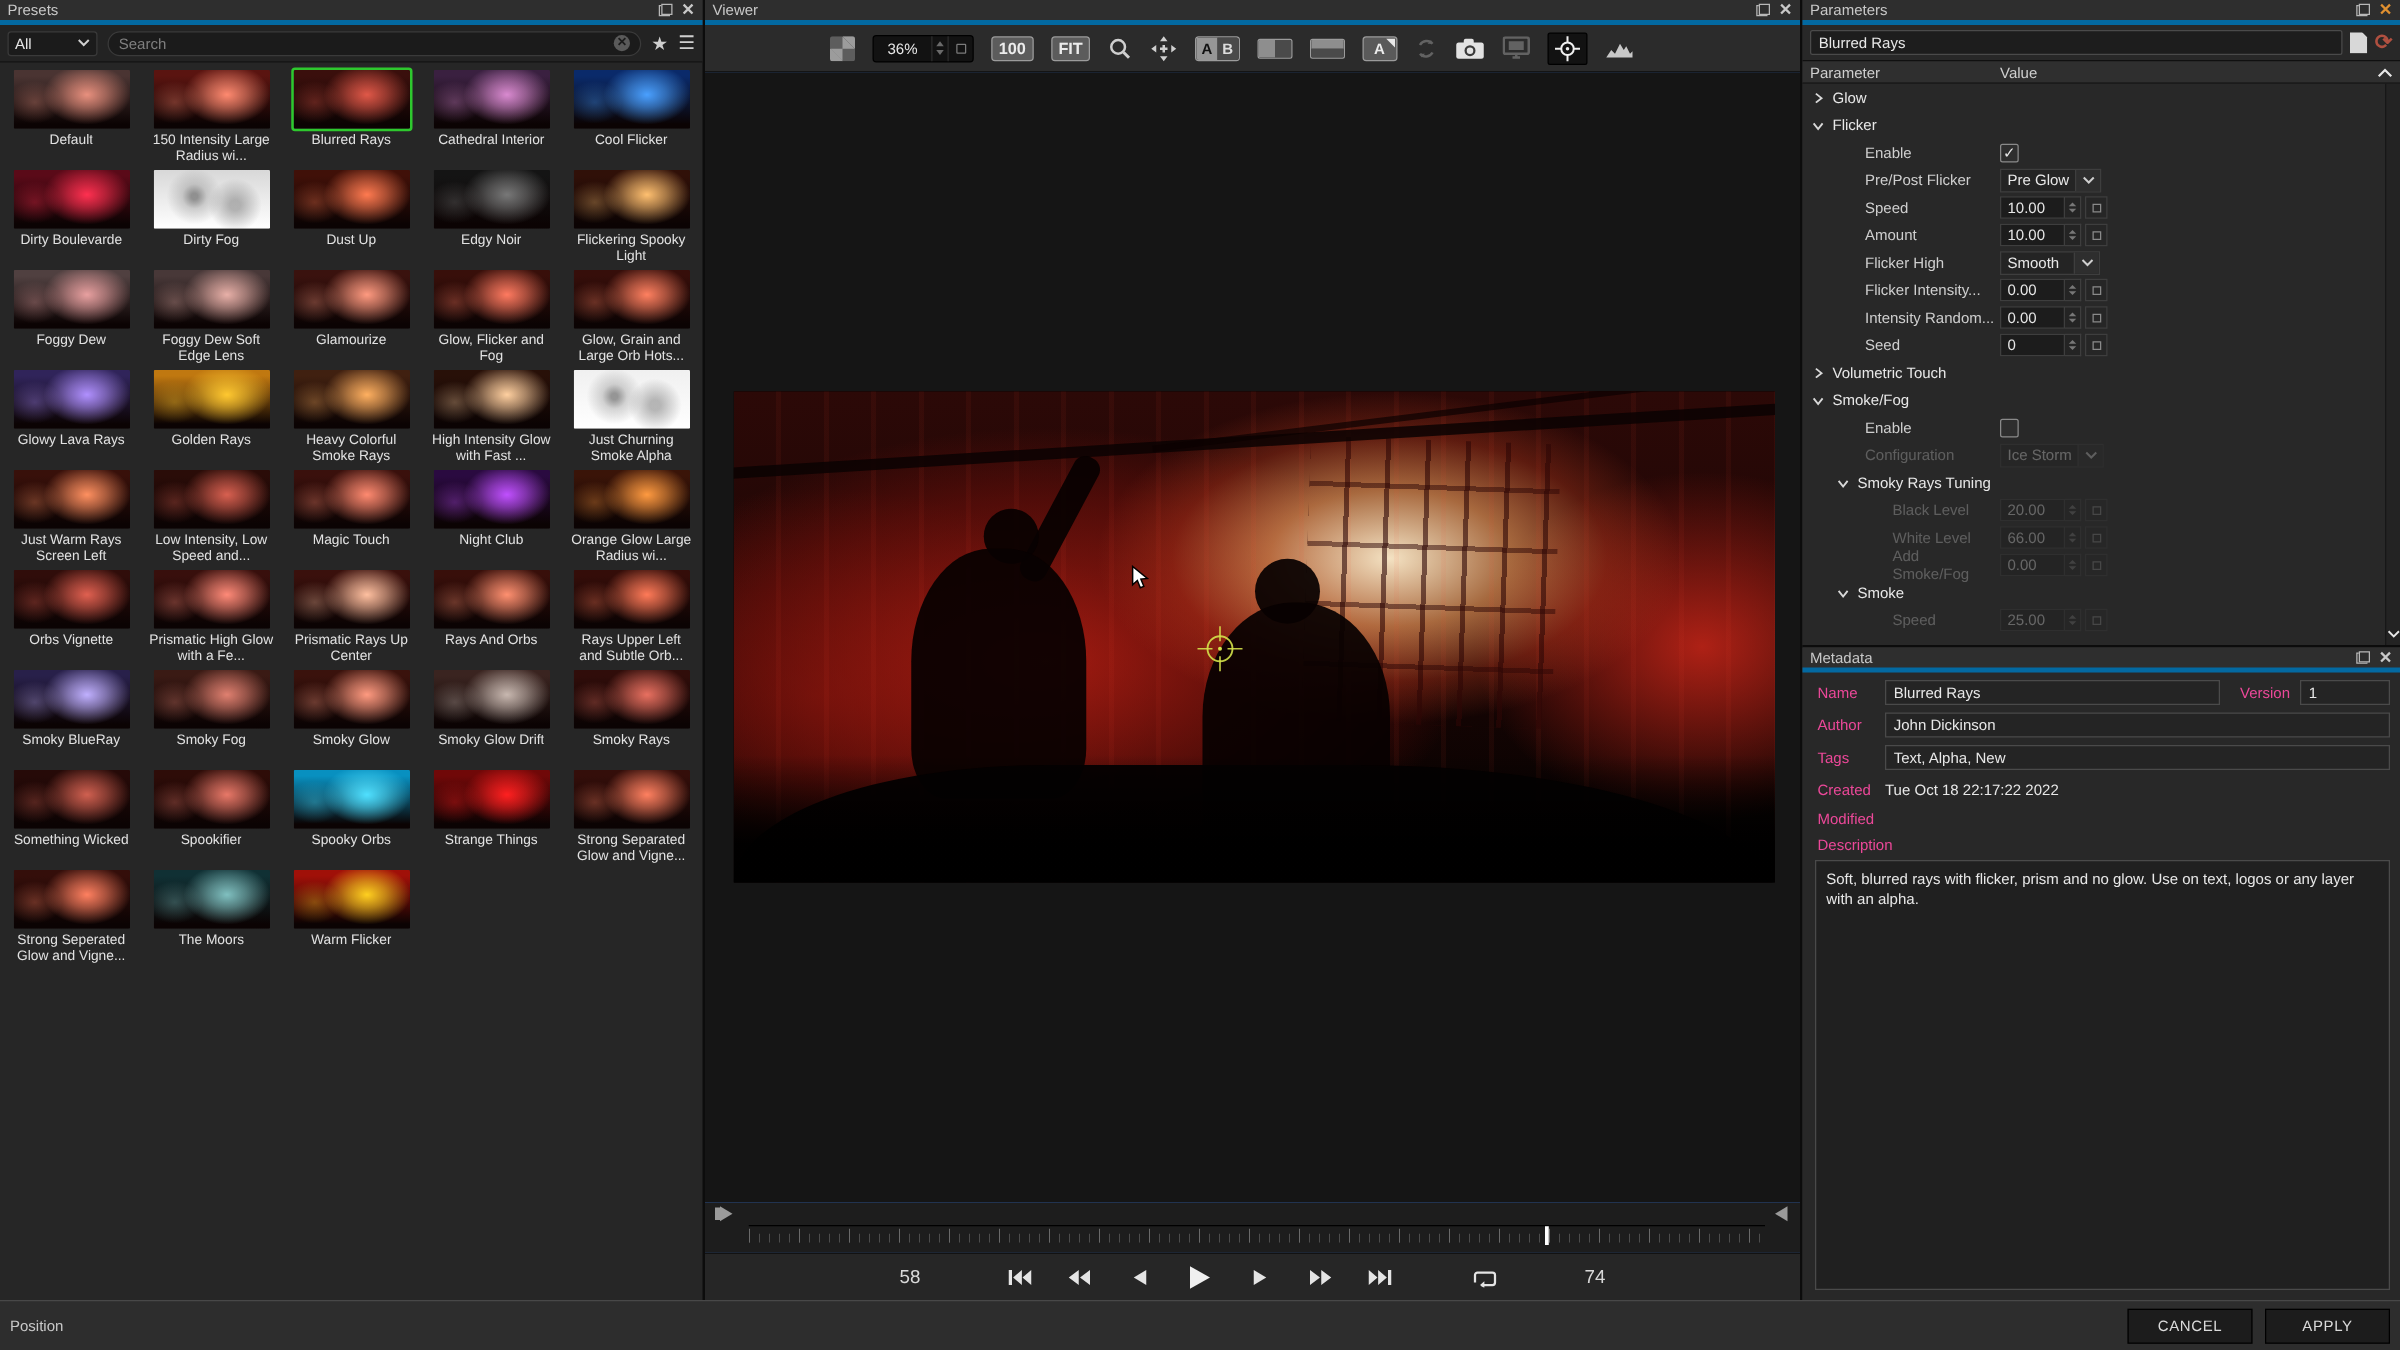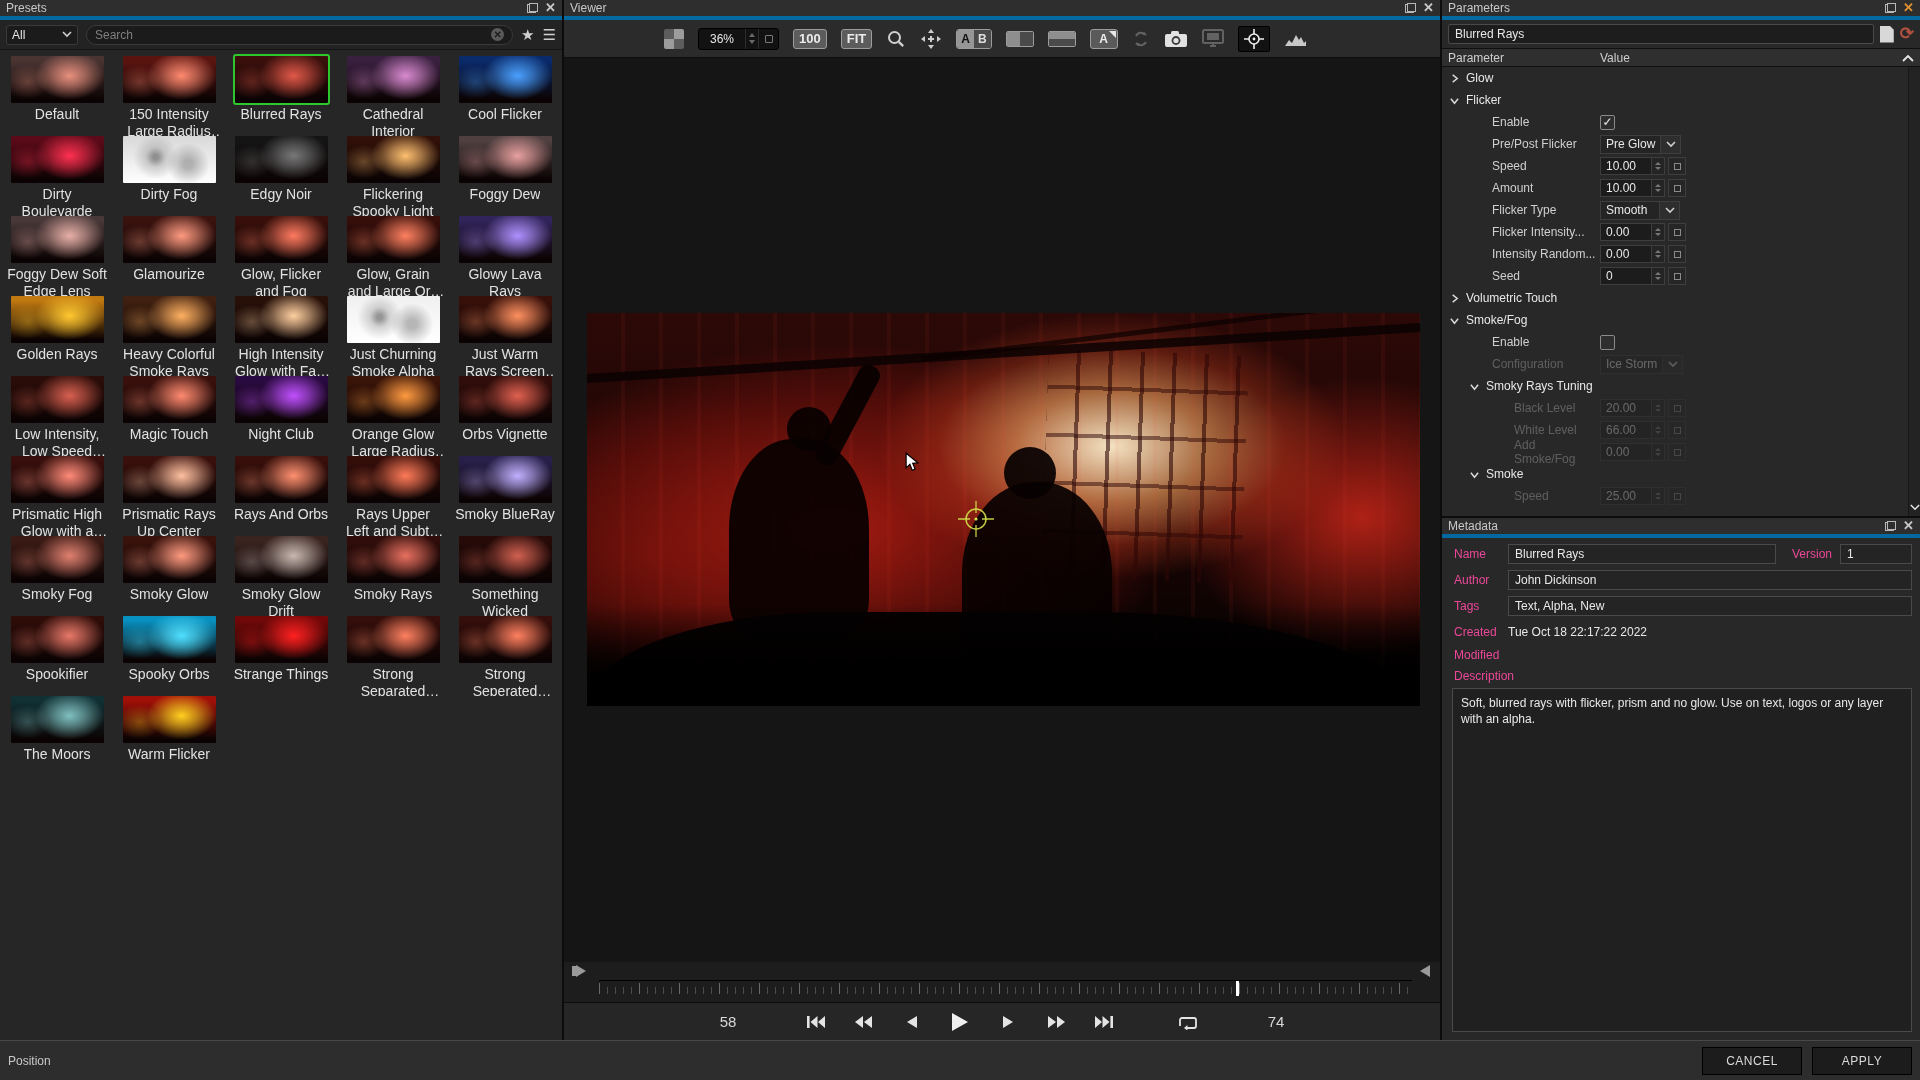--- a/index.html
+++ b/index.html
@@ -30,21 +30,21 @@
     display:flex; align-items:center; padding:0 8px; color:#7f7f7f; }
   .search-clear { margin-left:auto; width:13px; height:13px; border-radius:50%; background:#5a5a5a; color:#1b1b1b;
     font-size:10px; line-height:13px; text-align:center; font-weight:bold; }
   .star-ic { color:#cfcfcf; font-size:15px; }
   .menu-ic { color:#cfcfcf; font-size:15px; letter-spacing:0; line-height:10px; }
   .preset-grid { flex:1; overflow:hidden; padding:6px 4px; display:grid;
     grid-template-columns:repeat(5,1fr); grid-auto-rows:80px; column-gap:6px; align-content:start; }
   .pcell { display:flex; flex-direction:column; align-items:center; }
   .pthumb { width:93px; height:47px; border-radius:1px; flex:none; }
   .pthumb.sel { outline:2px solid #2ec82e; outline-offset:0px; }
-  .plab { margin-top:3px; color:#e2e2e2; font-size:14px; line-height:1.18; text-align:center; max-width:100px;
+  .plab { margin-top:3px; color:#e2e2e2; font-size:11px; line-height:1.18; text-align:center; max-width:100px;
     display:-webkit-box; -webkit-line-clamp:2; -webkit-box-orient:vertical; overflow:hidden; }
 
   
   .viewer { flex:1; display:flex; flex-direction:column; background:#3b82f6; min-width:0; }
   .vtoolbar { height:38px; background:#2b2b2b; border-bottom:1px solid #0e0e0e; display:flex; align-items:center;
     padding-left:60px; gap:14px; flex:none; }
   .tbtn { display:flex; align-items:center; justify-content:center; height:24px; }
   .rgb-ic { width:26px; height:18px; border-radius:2px; overflow:hidden; display:flex; }
   .rgb-ic i { flex:1; } .rgb-ic .r{background:#c81e1e;} .rgb-ic .g{background:#1ea01e;} .rgb-ic .b{background:#2a3ad0;} .rgb-ic .w{background:#9a9a9a;}
   .chk-ic { width:20px; height:20px; background:
@@ -230,20 +230,24 @@
           </div>
           <div class="pcell">
             <div class="pthumb" style="background: radial-gradient(55% 75% at 63% 42%, rgb(255, 48, 80) 0%, rgba(255, 48, 80, 0.6) 30%, transparent 68%), radial-gradient(40% 60% at 18% 55%, rgba(255, 48, 80, 0.333) 0%, transparent 60%), linear-gradient(rgb(90, 10, 24) 10%, rgb(11, 3, 3) 92%);"></div>
             <div class="plab">Dirty Boulevarde</div>
           </div>
           <div class="pcell">
             <div class="pthumb" style="background: radial-gradient(circle at 35% 45%, rgba(85, 85, 85, 0.6) 4%, rgba(120, 120, 120, 0.3) 15%, transparent 34%), radial-gradient(circle at 70% 60%, rgba(100, 100, 100, 0.45) 6%, transparent 30%), linear-gradient(rgb(216, 216, 216), rgb(255, 255, 255));"></div>
             <div class="plab">Dirty Fog</div>
           </div>
           <div class="pcell">
+            <div class="pthumb" style="background: radial-gradient(55% 75% at 63% 42%, rgb(255, 122, 80) 0%, rgba(255, 122, 80, 0.6) 30%, transparent 68%), radial-gradient(40% 60% at 18% 55%, rgba(255, 122, 80, 0.333) 0%, transparent 60%), linear-gradient(rgb(64, 16, 8) 10%, rgb(11, 3, 3) 92%);"></div>
+            <div class="plab">Dust Up</div>
+          </div>
+          <div class="pcell">
             <div class="pthumb" style="background: radial-gradient(55% 75% at 63% 42%, rgb(120, 120, 120) 0%, rgba(120, 120, 120, 0.6) 30%, transparent 68%), radial-gradient(40% 60% at 18% 55%, rgba(120, 120, 120, 0.333) 0%, transparent 60%), linear-gradient(rgb(20, 20, 20) 10%, rgb(11, 3, 3) 92%);"></div>
             <div class="plab">Edgy Noir</div>
           </div>
           <div class="pcell">
             <div class="pthumb" style="background: radial-gradient(55% 75% at 63% 42%, rgb(255, 192, 112) 0%, rgba(255, 192, 112, 0.6) 30%, transparent 68%), radial-gradient(40% 60% at 18% 55%, rgba(255, 192, 112, 0.333) 0%, transparent 60%), linear-gradient(rgb(48, 16, 8) 10%, rgb(11, 3, 3) 92%);"></div>
             <div class="plab">Flickering Spooky Light</div>
           </div>
           <div class="pcell">
             <div class="pthumb" style="background: radial-gradient(55% 75% at 63% 42%, rgb(232, 160, 160) 0%, rgba(232, 160, 160, 0.6) 30%, transparent 68%), radial-gradient(40% 60% at 18% 55%, rgba(232, 160, 160, 0.333) 0%, transparent 60%), linear-gradient(rgb(80, 64, 64) 10%, rgb(11, 3, 3) 92%);"></div>
             <div class="plab">Foggy Dew</div>
@@ -656,21 +660,21 @@
                   <i class="up"></i>
                   <i class="dn"></i>
                 </span>
                 <span class="reset">
                   <i></i>
                 </span>
               </div>
             </div>
             <div class="prow">
               <div class="plabel lv1">
-                <span>Flicker Type</span>
+                <span>Flicker High</span>
               </div>
               <div class="pvalue">
                 <span class="dd">
                   <b class="ddtext">Smooth</b>
                   <i class="ddchev">
                     <svg width="10" height="7" viewBox="0 0 10 7">
                       <path d="M1 1l4 4 4-4" fill="none" stroke="#cfcfcf" stroke-width="1.6"></path>
                     </svg>
                   </i>
                 </span>

